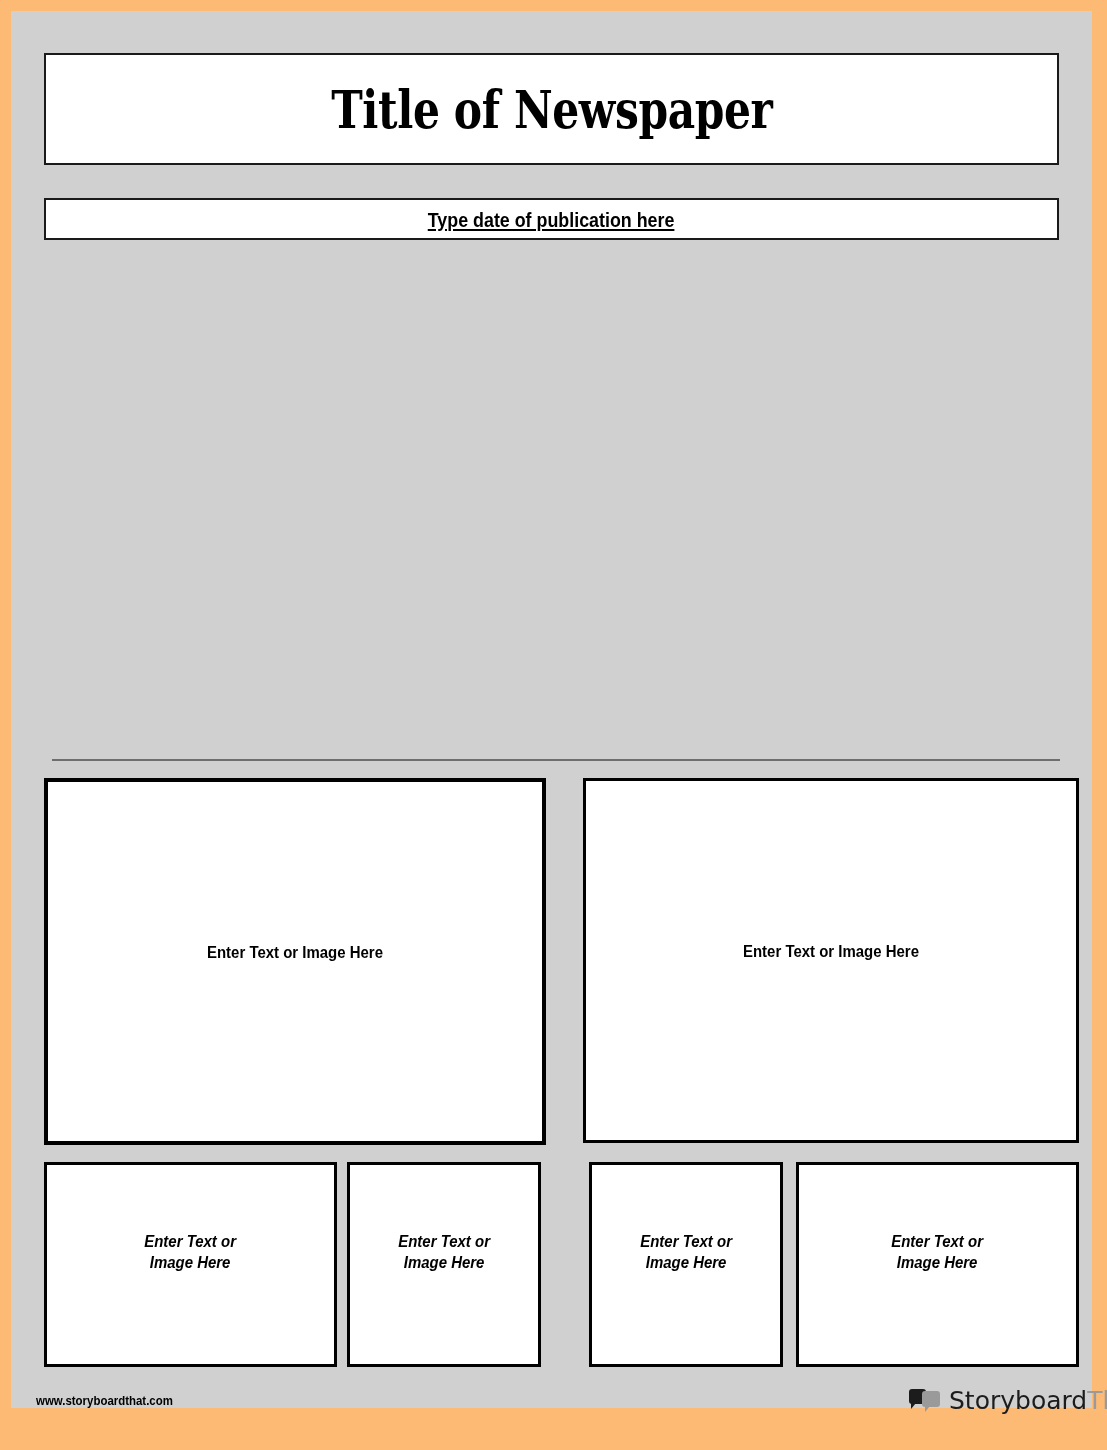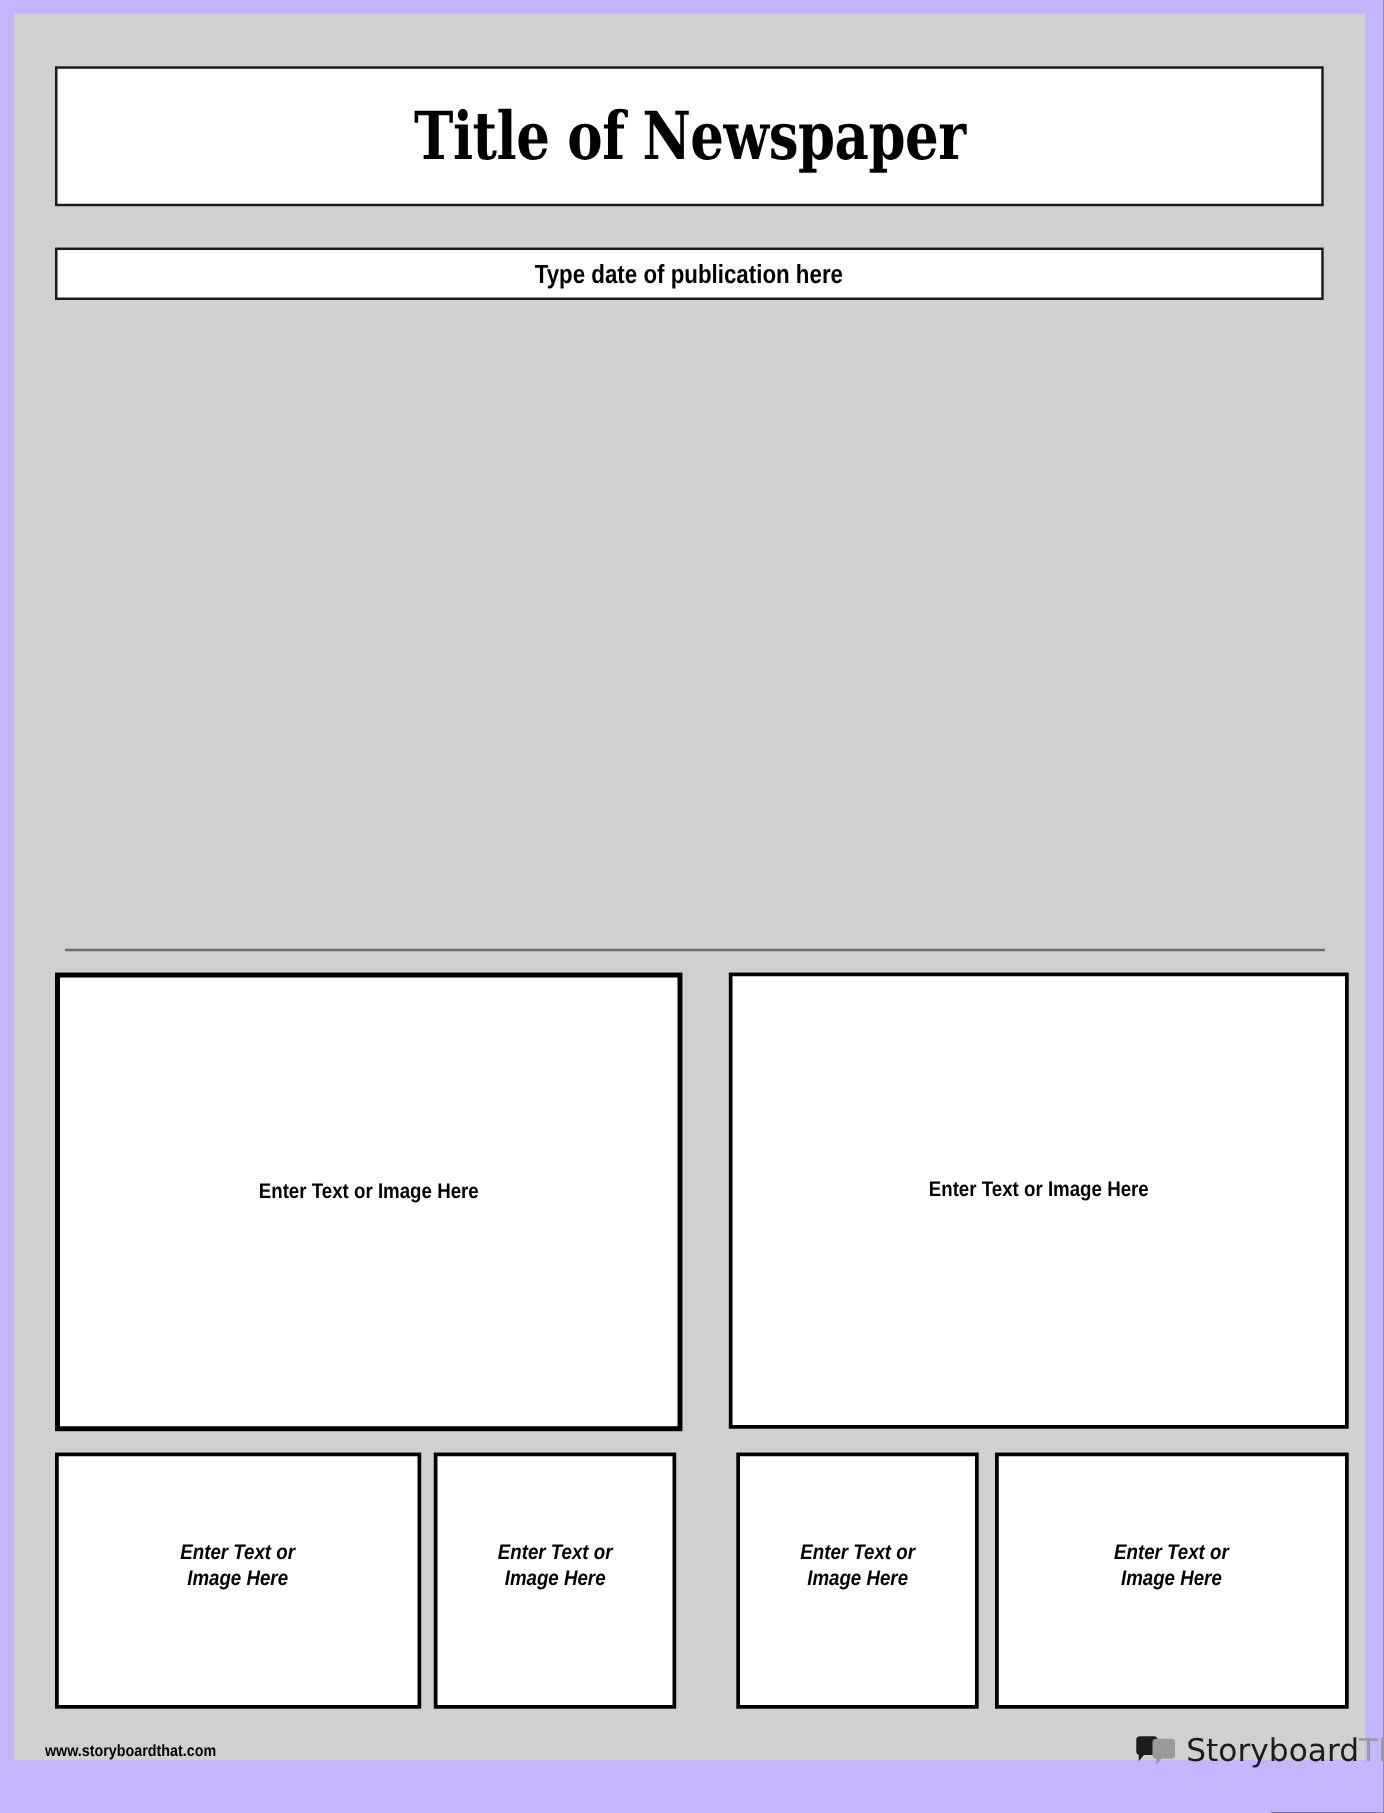--- a/index.html
+++ b/index.html
@@ -13,21 +13,21 @@
     overflow: hidden;
     font-family: "Liberation Sans", sans-serif;
   }
 
   
   .page {
     position: absolute;
     left: 0; top: 0;
     width: 1107px;
     height: 1450px;
-    background: #c4b5fd;
+    background: #fdba74;
   }
   .sheet {
     position: absolute;
     left: 11px;
     top: 11px;
     width: 1081px;
     height: 1397px;
     background: #d0d0d0;
     box-sizing: border-box;
   }
@@ -62,20 +62,21 @@
     transform-origin: center center;
     white-space: nowrap;
   }
 
   
   .datebar {
     left: 33px;
     top: 187px;
     width: 1015px;
     height: 42px;
+    text-decoration: underline;
   }
   .datebar-text {
     font-family: "Liberation Sans", sans-serif;
     font-weight: bold;
     font-size: 21px;
     line-height: 1;
     color: #000000;
     transform: scaleX(0.85);
     transform-origin: center center;
     white-space: nowrap;

